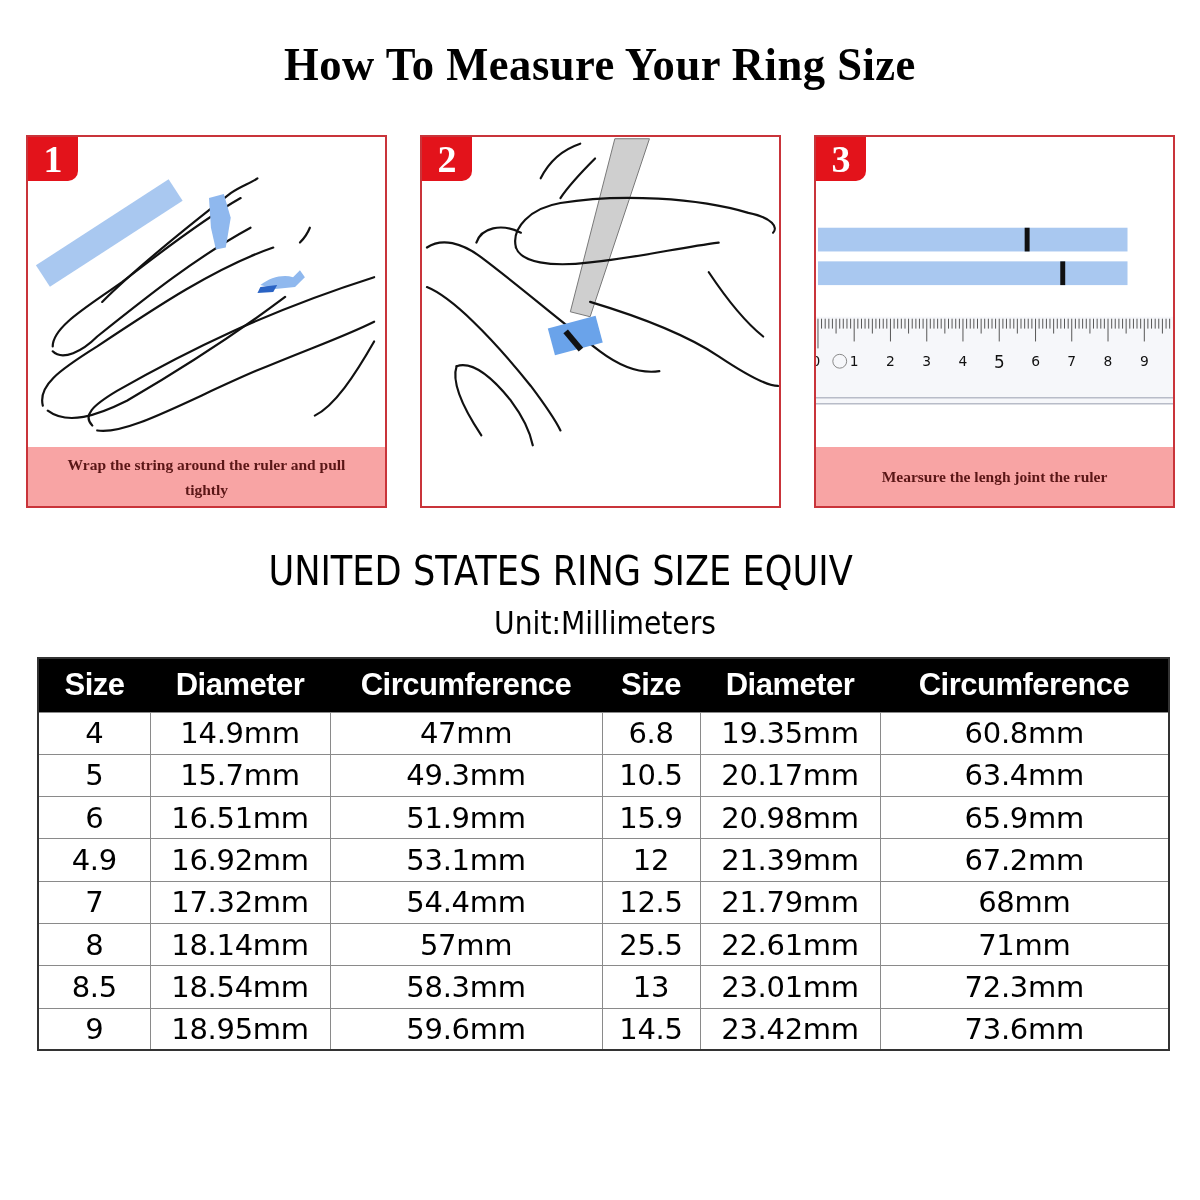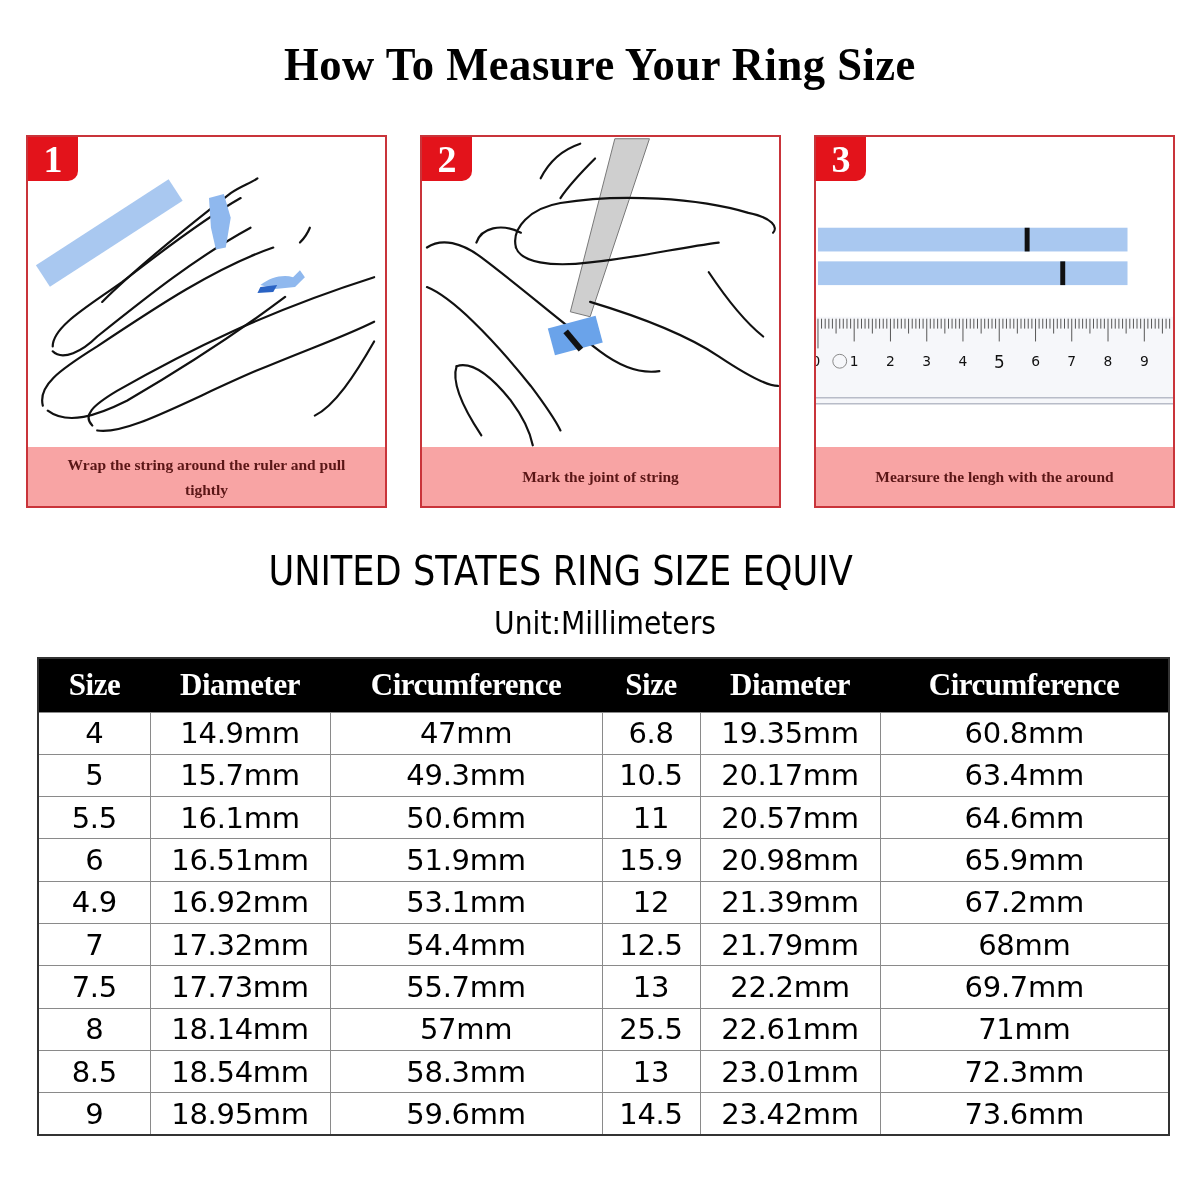--- a/index.html
+++ b/index.html
@@ -57,21 +57,21 @@
   }
   .size-table col.c-size { width: 112px; }
   .size-table col.c-dia { width: 180px; }
   .size-table col.c-circ { width: 272px; }
   .size-table col.c-size2 { width: 98px; }
   .size-table col.c-dia2 { width: 180px; }
   .size-table col.c-circ2 { width: 289px; }
 
   .size-table thead th {
     background: #000; color: #fff; height: 54px;
-    font-family: Liberation Serif, serif; font-weight: bold; font-size: 31px;
+    font-family: Liberation Sans, sans-serif; font-weight: bold; font-size: 31px;
     text-align: center; letter-spacing: -0.5px;
     border: none; white-space: nowrap;
   }
   .size-table tbody td {
     height: 42.3px; border: 1.5px solid #8a8a8a; text-align: center;
     font-family: "DejaVu Sans", sans-serif; font-size: 29px; color: #000;
     padding: 0; white-space: nowrap; letter-spacing: -0.3px;
   }
   .size-table tbody tr:last-child td { border-bottom: 2px solid #333; }
 </style>
@@ -119,21 +119,20 @@
         <path d="M5 150 C30 160 70 200 110 250 C125 270 135 285 140 295"></path>
         <path d="M170 165 C220 180 270 200 300 220 C330 240 350 250 360 250"></path>
         <path d="M290 135 C300 150 320 180 345 200"></path>
         <path d="M35 230 C50 225 70 240 90 265 C105 285 110 300 112 310"></path>
         <path d="M35 230 C30 245 40 270 60 300"></path>
       </g>
       <rect x="130" y="185" width="50" height="28" fill="#6aa3ea" transform="rotate(-15 155 199)"></rect>
       <rect x="150" y="192" width="6" height="24" fill="#111" transform="rotate(-40 153 204)"></rect>
     </svg>
   </div>
-  <div class="caption">Mark the joint of string</div>
 </div>
 
 <div class="step-panel p3">
   <div class="step-badge">3</div>
   <div class="illus">
     <svg viewBox="0 0 361 312">
       <rect x="2" y="90" width="313" height="24" fill="#a9c8f0"></rect>
       <rect x="211" y="90" width="5" height="24" fill="#111"></rect>
       <rect x="2" y="124" width="313" height="24" fill="#a9c8f0"></rect>
       <rect x="247" y="124" width="5" height="24" fill="#111"></rect>
@@ -248,21 +247,21 @@
         <text x="112" y="230">3</text>
         <text x="148.6" y="230">4</text>
         <text x="185.3" y="232" font-size="17">5</text>
         <text x="222" y="230">6</text>
         <text x="258.6" y="230">7</text>
         <text x="295.3" y="230">8</text>
         <text x="332" y="230">9</text>
       </g>
     </svg>
   </div>
-  <div class="caption">Mearsure the lengh with the around</div>
+  <div class="caption">Mearsure the lengh joint the ruler</div>
 </div>
 
 <div class="table-title">UNITED STATES RING SIZE EQUIV</div>
 <div class="table-subtitle">Unit:Millimeters</div>
 
 <table class="size-table">
   <colgroup>
     <col class="c-size">
       <col class="c-dia">
       <col class="c-circ">
@@ -291,28 +290,20 @@
     </tr>
     <tr>
       <td>5</td>
       <td>15.7mm</td>
       <td>49.3mm</td>
       <td>10.5</td>
       <td>20.17mm</td>
       <td>63.4mm</td>
     </tr>
     <tr>
-      <td>5.5</td>
-      <td>16.1mm</td>
-      <td>50.6mm</td>
-      <td>11</td>
-      <td>20.57mm</td>
-      <td>64.6mm</td>
-    </tr>
-    <tr>
       <td>6</td>
       <td>16.51mm</td>
       <td>51.9mm</td>
       <td>15.9</td>
       <td>20.98mm</td>
       <td>65.9mm</td>
     </tr>
     <tr>
       <td>4.9</td>
       <td>16.92mm</td>
@@ -323,28 +314,20 @@
     </tr>
     <tr>
       <td>7</td>
       <td>17.32mm</td>
       <td>54.4mm</td>
       <td>12.5</td>
       <td>21.79mm</td>
       <td>68mm</td>
     </tr>
     <tr>
-      <td>7.5</td>
-      <td>17.73mm</td>
-      <td>55.7mm</td>
-      <td>13</td>
-      <td>22.2mm</td>
-      <td>69.7mm</td>
-    </tr>
-    <tr>
       <td>8</td>
       <td>18.14mm</td>
       <td>57mm</td>
       <td>25.5</td>
       <td>22.61mm</td>
       <td>71mm</td>
     </tr>
     <tr>
       <td>8.5</td>
       <td>18.54mm</td>

